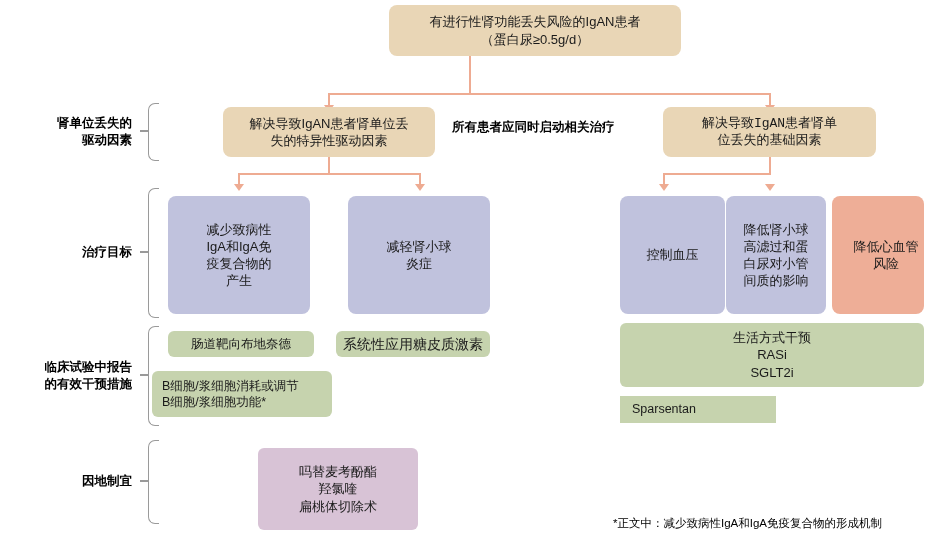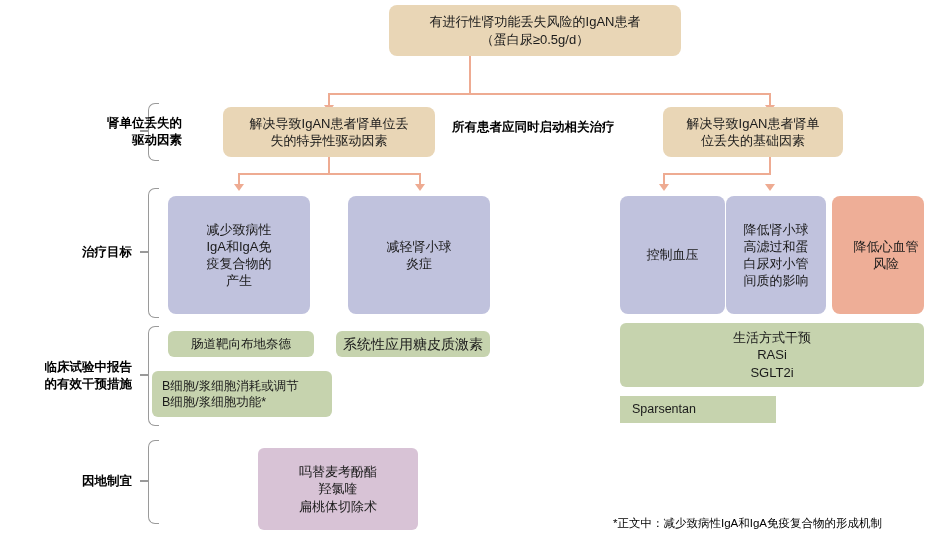--- a/index.html
+++ b/index.html
@@ -110,36 +110,36 @@
 
   <div class="bracket" style="left:148px;top:188px;height:128px;"></div>
   <div class="bracket-tick" style="left:140px;top:251px;"></div>
 
   <div class="bracket" style="left:148px;top:326px;height:98px;"></div>
   <div class="bracket-tick" style="left:140px;top:374px;"></div>
 
   <div class="bracket" style="left:148px;top:440px;height:82px;"></div>
   <div class="bracket-tick" style="left:140px;top:480px;"></div>
 
-  <div class="side-label" style="left:15px;top:115px;width:132px;padding-left:35px;">肾单位丢失的
+  <div class="side-label" style="left:0px;top:115px;width:132px;">肾单位丢失的
 驱动因素</div>
   <div class="side-label" style="left:0px;top:244px;width:132px;">治疗目标</div>
   <div class="side-label" style="left:0px;top:359px;width:132px;">临床试验中报告
 的有效干预措施</div>
   <div class="side-label" style="left:0px;top:473px;width:132px;">因地制宜</div>
 
   <div class="box tan" style="left:389px;top:5px;width:292px;height:51px;font-size:13px;">有进行性肾功能丢失风险的IgAN患者
 （蛋白尿≥0.5g/d）</div>
 
   <div class="box tan" style="left:223px;top:107px;width:212px;height:50px;font-size:13px;">解决导致IgAN患者肾单位丢
 失的特异性驱动因素</div>
 
   <div class="center-note" style="left:452px;top:119px;">所有患者应同时启动相关治疗</div>
 
-  <div class="box tan" style="left:663px;top:107px;width:180px;height:50px;font-size:13px;">解决导致IgAN患者肾单
+  <div class="box tan" style="left:663px;top:107px;width:213px;height:50px;font-size:13px;font-family:Liberation Mono, monospace;">解决导致IgAN患者肾单
 位丢失的基础因素</div>
 
   <div class="box purple" style="left:168px;top:196px;width:142px;height:118px;font-size:13px;">减少致病性
 IgA和IgA免
 疫复合物的
 产生</div>
   <div class="box purple" style="left:348px;top:196px;width:142px;height:118px;font-size:13px;">减轻肾小球
 炎症</div>
   <div class="box purple" style="left:620px;top:196px;width:105px;height:118px;font-size:13px;">控制血压</div>
   <div class="box purple" style="left:726px;top:196px;width:100px;height:118px;font-size:13px;">降低肾小球

